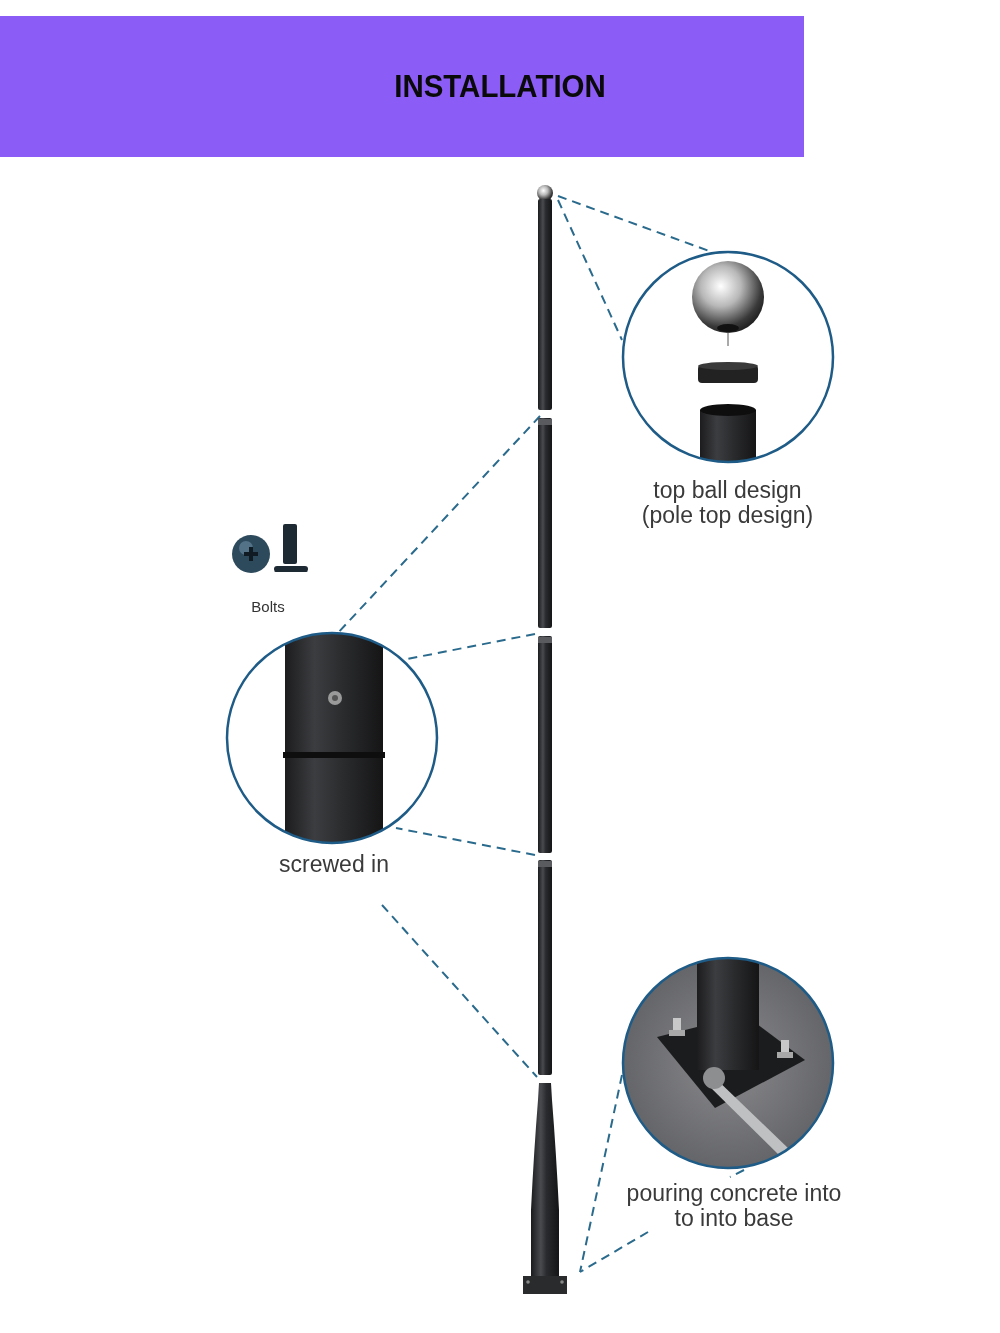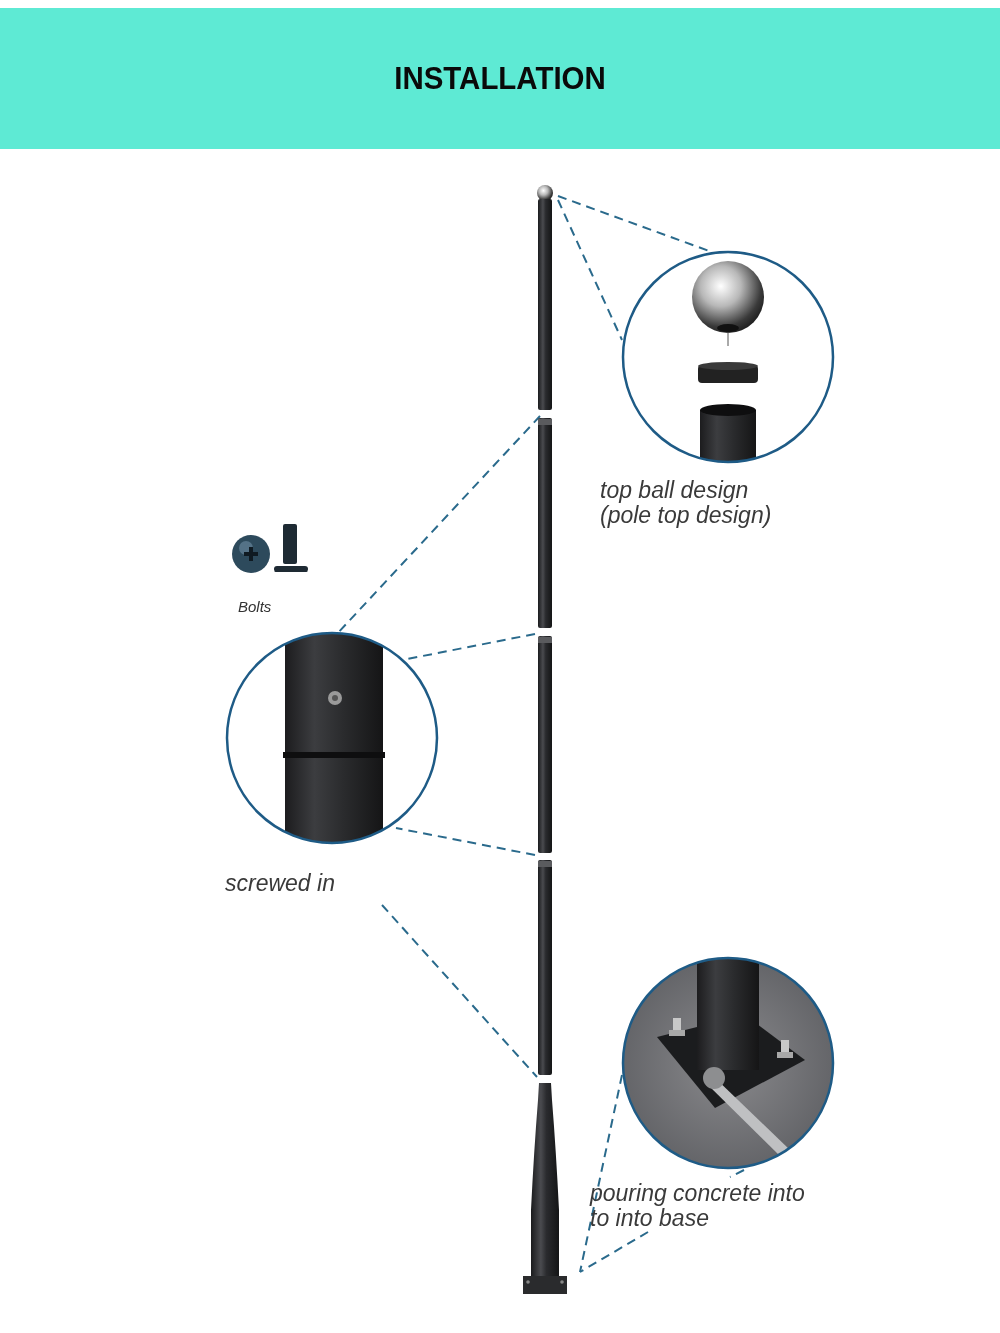--- a/index.html
+++ b/index.html
@@ -1,24 +1,24 @@
 <!DOCTYPE html>
 <html><head>
 <meta charset="utf-8">
 <style>
   html, body { margin:0; padding:0; }
   body { width:1000px; height:1333px; background:#ffffff; position:relative; overflow:hidden;
          font-family:"Liberation Sans", sans-serif; }
-  .header { position:absolute; left:0; top:8px; width:1000px; height:141px; background:#5eead4; }
+  .header { position:absolute; left:0; top:16px; width:804px; height:141px; background:#8b5cf6; }
   .title { position:absolute; left:0; width:1000px; top:52px; text-align:center; font-size:32px;
            font-weight:bold; color:#0a0a0a; letter-spacing:0px; transform:scaleX(0.92); }
   svg.art { position:absolute; left:0; top:0; }
-  .label { position:absolute; color:#3a3a3a; font-size:23px; line-height:25px;font-style:italic; }
+  .label { position:absolute; text-align:center; color:#3a3a3a; font-size:23px; line-height:25px; }
   .lbl-top { left:600px; top:478px; width:255px; }
-  .lbl-mid { left:225px; top:852px; width:218px;margin-top:19px; }
+  .lbl-mid { left:225px; top:852px; width:218px; }
   .lbl-base { left:590px; top:1181px; width:288px; }
   .lbl-bolts { left:238px; top:582px; width:60px; font-size:15px; color:#333;margin-top:12px; }
 </style>
 </head>
 <body>
 
 <div class="header">
   <div class="title">INSTALLATION</div>
 </div>
 

